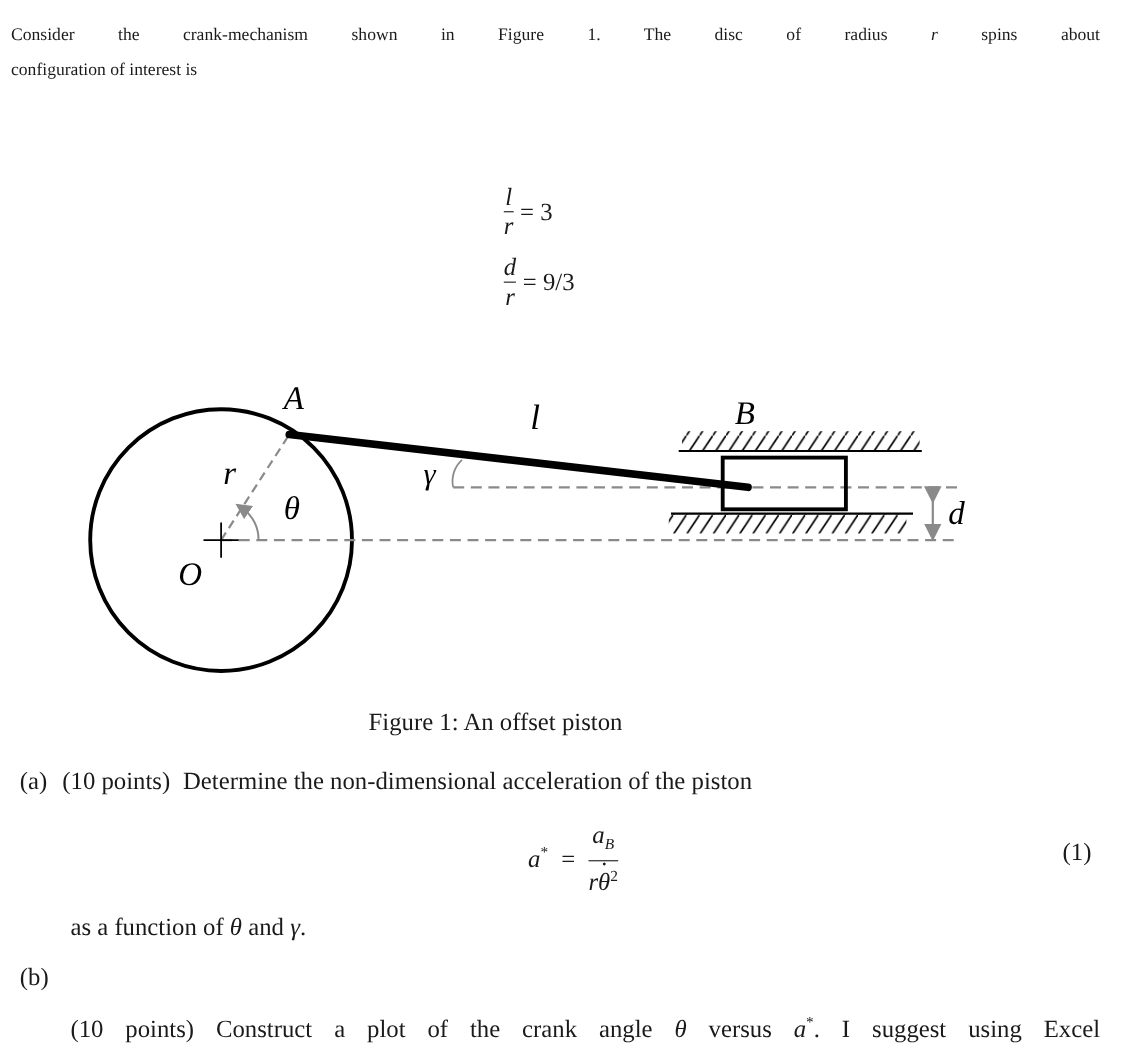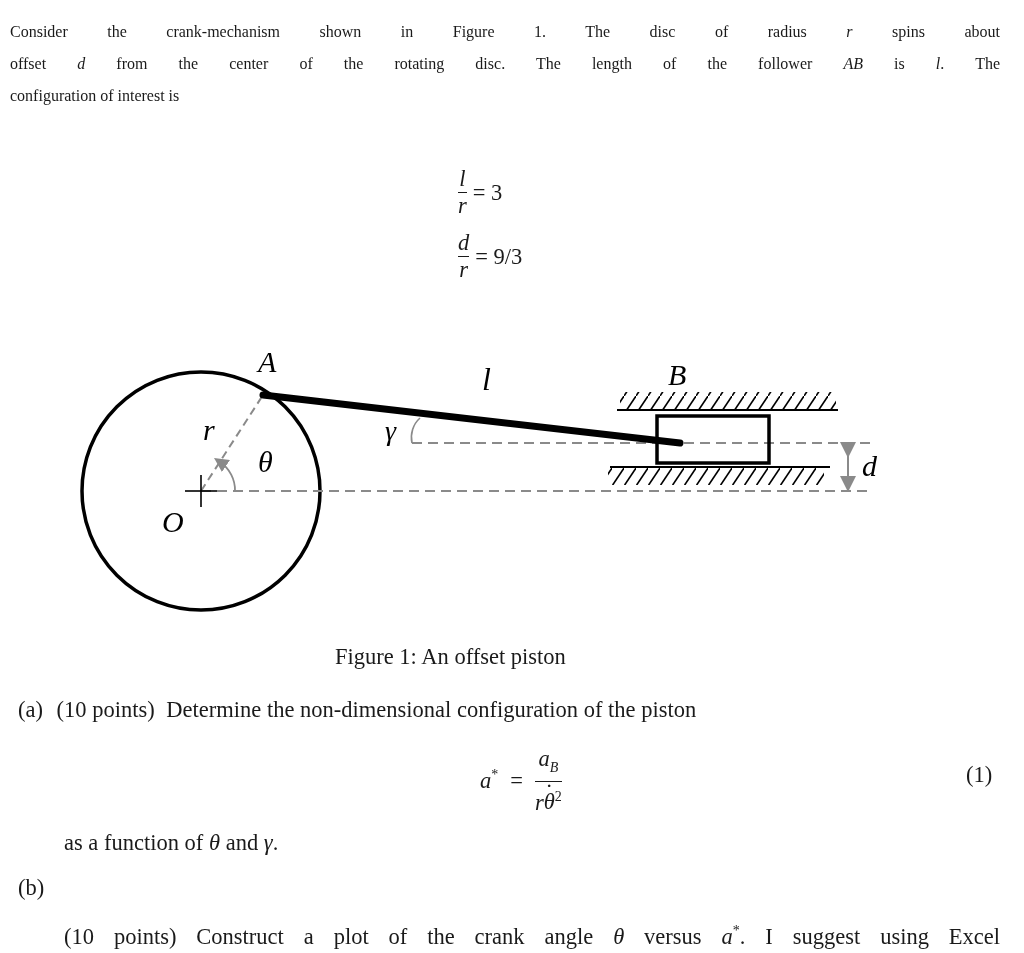--- a/index.html
+++ b/index.html
@@ -17,21 +17,20 @@
   .eqrow { display:flex; align-items:center; }
   svg text { font-family:"Liberation Serif","DejaVu Serif",serif; }
   .dot { position:relative; }
   .dot::before { content:"·"; position:absolute; left:50%; top:-14px; transform:translateX(-50%); font-style:normal; font-size:22px; }
 </style>
 </head>
 <body>
 
 <div class="para" style="top:16px;">
   <span class="line"><span>Consider the crank-mechanism shown in Figure 1.  The disc of radius </span><i>r</i><span> spins about</span></span>
-  <span class="line"><span>offset </span><i>d</i><span> from the center of the rotating disc.  The length of the follower </span><i>AB</i><span> is </span><i>l</i><span>.  The</span></span>
   <span class="line last">configuration of interest is</span>
 </div>
 
 <div class="abs eqrow" style="left:458px; top:168px;">
   <span class="frac">
       <span class="num">l</span>
       <span class="bar"></span>
       <span class="den">r</span>
     </span>
   <span>= 3</span>
@@ -87,21 +86,21 @@
   <text x="385" y="440" font-size="28" font-style="italic">γ</text>
   <text x="482" y="390" font-size="32" font-style="italic">l</text>
   <text x="862" y="476" font-size="30" font-style="italic">d</text>
 </svg>
 
 <div class="abs" style="left:335px; top:644px;">Figure 1: An offset piston</div>
 
 <div class="abs" style="left:18px; top:697px; white-space:nowrap;">
   <span>(a)</span>
   <span style="margin-left:8px">(10 points)</span>
-  <span style="margin-left:6px">Determine the non-dimensional configuration of the piston</span>
+  <span style="margin-left:6px">Determine the non-dimensional acceleration of the piston</span>
 </div>
 
 <div class="abs eqrow" style="left:480px; top:748px;">
   <span><i>a</i><sup style="font-size:14px">*</sup></span>
   <span style="margin:0 12px">=</span>
   <span class="frac">
     <span class="num"><i>a</i><sub style="font-size:14px">B</sub></span>
     <span class="bar"></span>
     <span class="den" style="margin-top:4px"><i>r</i><i class="dot">θ</i><sup style="font-size:14px;font-style:normal">2</sup></span>
   </span>

